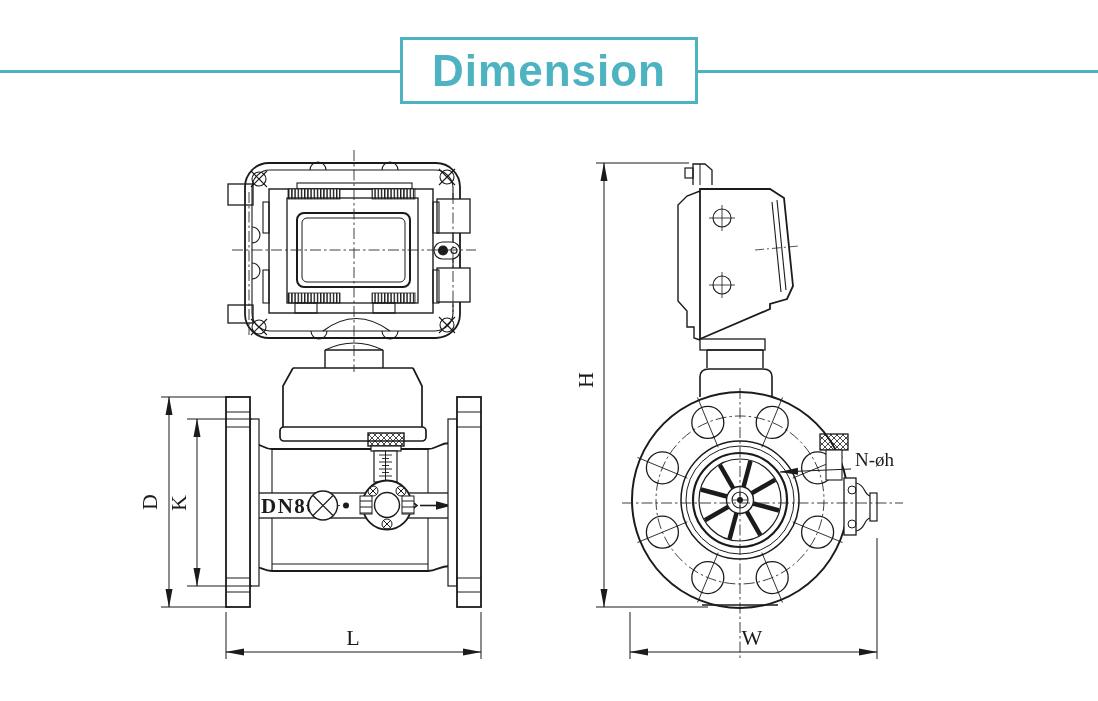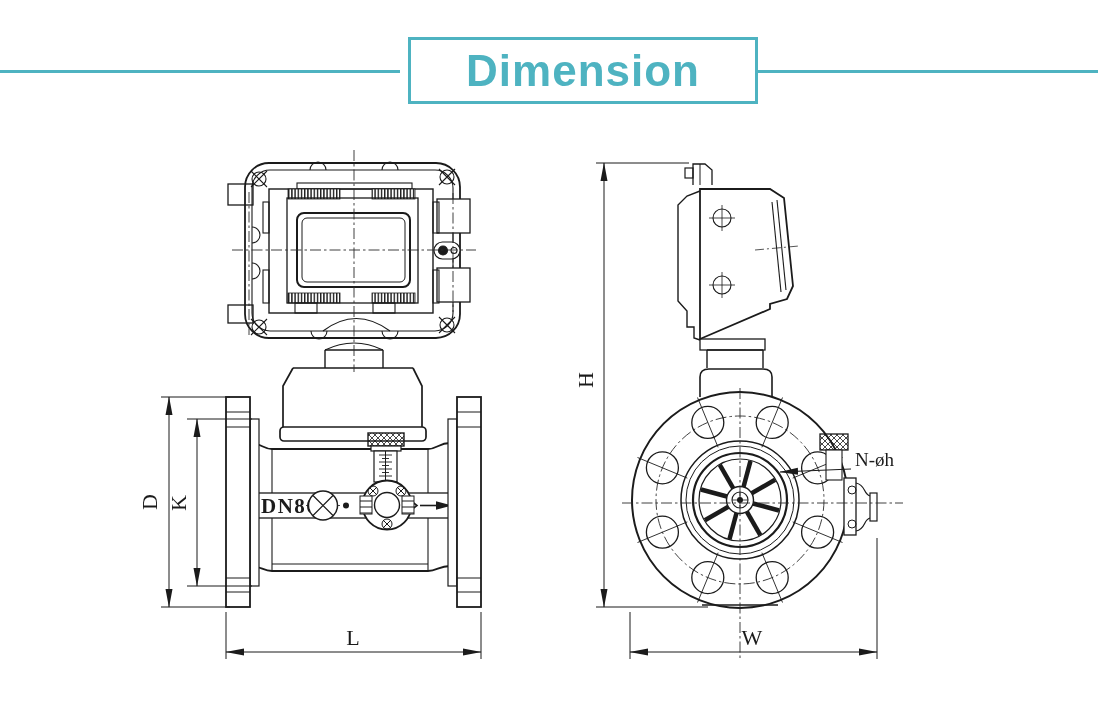--- a/index.html
+++ b/index.html
@@ -1,22 +1,22 @@
 <!DOCTYPE html>
 <html><head>
 <meta charset="utf-8">
 <style>
   html,body{margin:0;padding:0;background:#ffffff;}
   .page{position:relative;width:1098px;height:701px;background:#ffffff;overflow:hidden;
         font-family:"Liberation Sans", sans-serif;}
   .rule{position:absolute;height:3px;background:#4eb3c1;top:70px;}
   .rule.left{left:0;width:400px;}
   .rule.right{left:697px;width:401px;}
-  .title-box{position:absolute;left:400px;top:37px;width:350px;height:67px;background:#ffffff;
-             border:3px solid #4eb3c1;box-sizing:border-box;display:flex;align-items:center;justify-content:center;margin-left:8px;}
+  .title-box{position:absolute;left:400px;top:37px;width:298px;height:67px;background:#ffffff;
+             border:3px solid #4eb3c1;box-sizing:border-box;display:flex;align-items:center;justify-content:center;}
   .title-box span{color:#4eb3c1;font-size:44px;font-weight:bold;letter-spacing:1px;
                   font-family:"Liberation Sans", sans-serif;}
   svg{position:absolute;left:0;top:0;}
   svg text{font-family:"Liberation Serif", serif;fill:#1b1b1b;}
   .dimtxt{font-size:22px;}
   .lbltxt{font-size:21px;font-weight:bold;letter-spacing:1.5px;}
   .leadtxt{font-size:19px;}
 </style>
 </head>
 <body>

